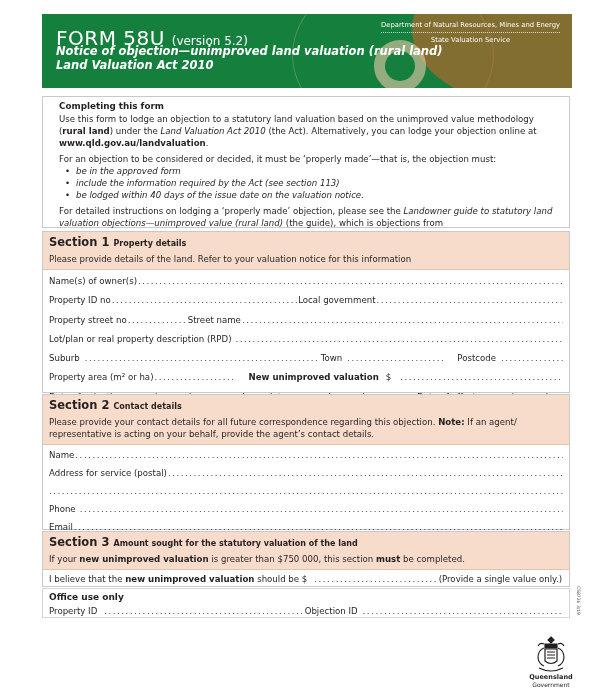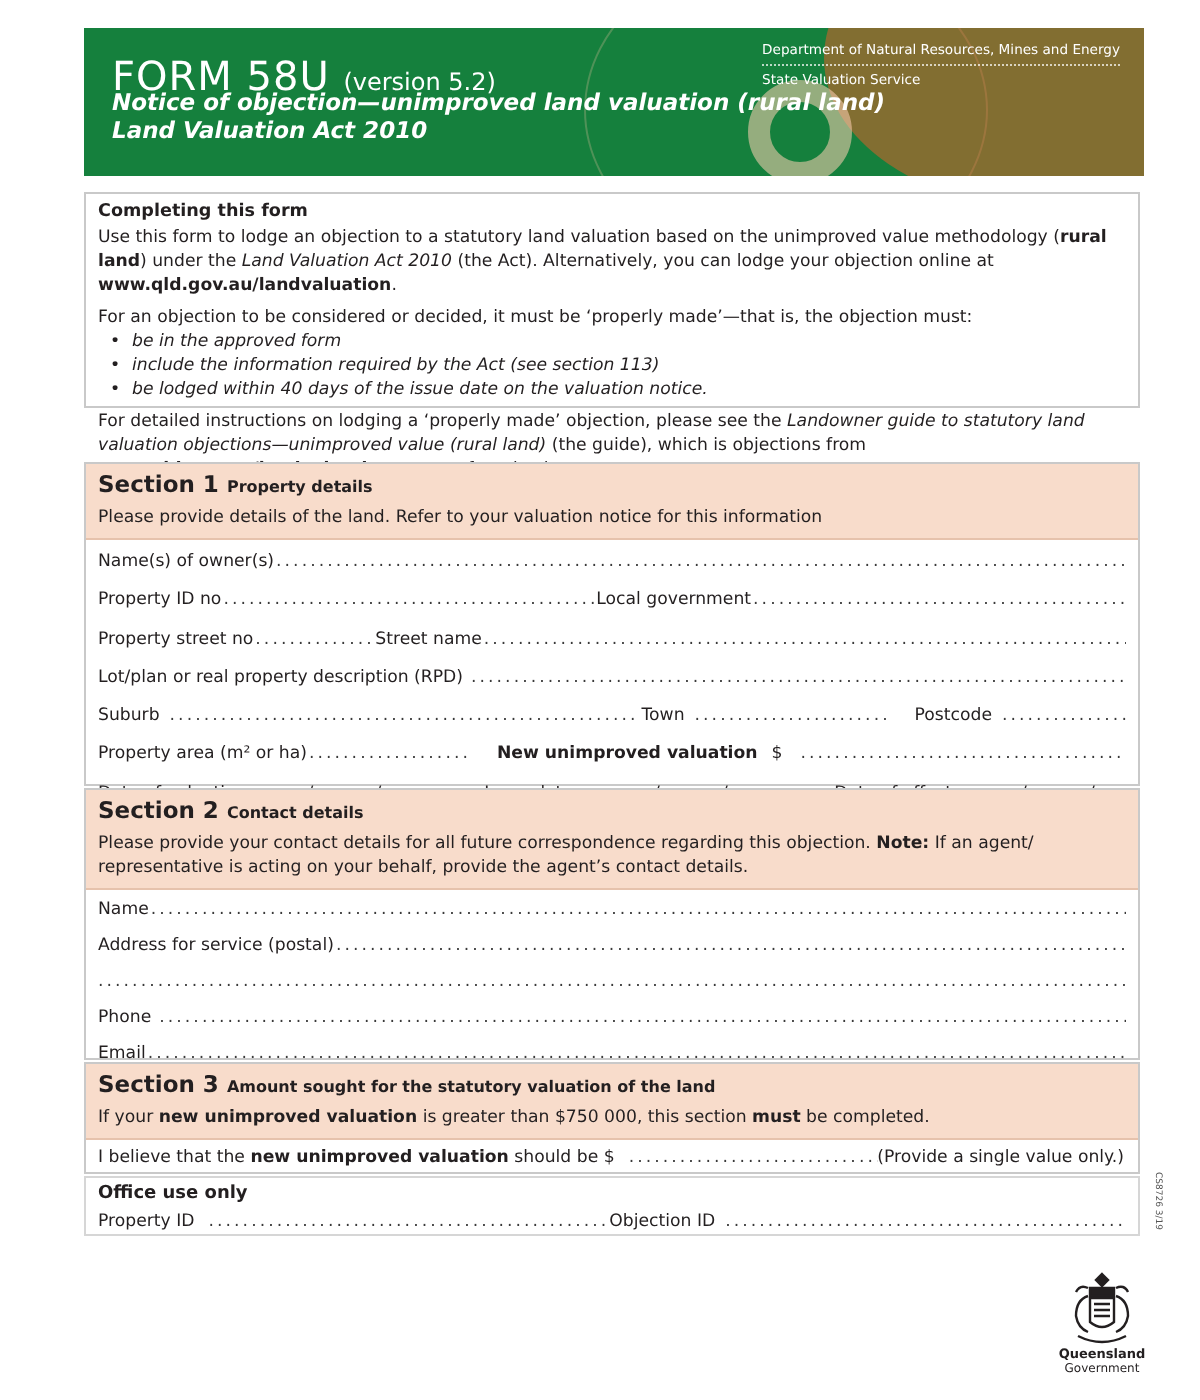--- a/index.html
+++ b/index.html
@@ -11,26 +11,26 @@
                       border-radius: 50%; background: rgba(220,95,40,0.55); }
     .header .swirl2 { position: absolute; left: 332px; top: 26px; width: 52px; height: 52px;
                       border-radius: 50%; border: 11px solid rgba(255,210,180,0.55); box-sizing: border-box; }
     .header .swirl3 { position: absolute; left: 250px; top: -40px; width: 200px; height: 160px;
                       border-radius: 50%; border: 1px solid rgba(255,200,170,0.25); }
     .header .form-title { position: absolute; left: 14px; top: 12px; color: #ffffff;
                           font-size: 20px; font-family: "DejaVu Sans", sans-serif; letter-spacing: 0.5px; }
     .header .form-title .ver { font-size: 12px; letter-spacing: 0; }
     .header .subtitle { position: absolute; left: 14px; top: 30px; color: #ffffff; font-size: 11.5px;
                         font-weight: bold; font-style: italic; line-height: 14px; }
-    .header .dept { position: absolute; right: 12px; top: 7px; color: #ffffff; font-size: 6.8px; text-align: left; margin-left: 32px; }
+    .header .dept { position: absolute; right: 12px; top: 7px; color: #ffffff; font-size: 6.8px; text-align: center; margin-left: 32px; }
     .header .dept .line1 { border-bottom: 1px dotted rgba(255,255,255,0.7); padding-bottom: 3px; }
     .header .dept .line2 { padding-top: 3px; }
 
     .box { position: absolute; left: 42px; width: 528px; border: 1px solid #c9c9c9; box-sizing: border-box; }
-    .completing { top: 96px; height: 108px; padding: 3px 6px; line-height: 12px; }
+    .completing { top: 96px; height: 132px; padding: 3px 16px; line-height: 12px; }
     .completing .h { font-weight: bold; font-size: 8.8px; margin-bottom: 1px; }
     .completing p { margin: 0 0 4px 0; }
     .completing ul { margin: 0 0 4px 0; padding-left: 10px; list-style: none; font-style: italic; }
     .completing li { position: relative; padding-left: 7px; }
     .completing li::before { content: "\2022"; position: absolute; left: -4px; }
 
     .sec-head { background: #f8dccb; padding: 3px 6px 4px 6px; border-bottom: 1px solid #e6c2ac; }
     .sec-title { font-size: 11.5px; font-weight: bold; line-height: 14px; }
     .sec-title .small { font-size: 8px; }
     .sec-desc { font-size: 8.6px; line-height: 12px; margin-top: 2px; }

